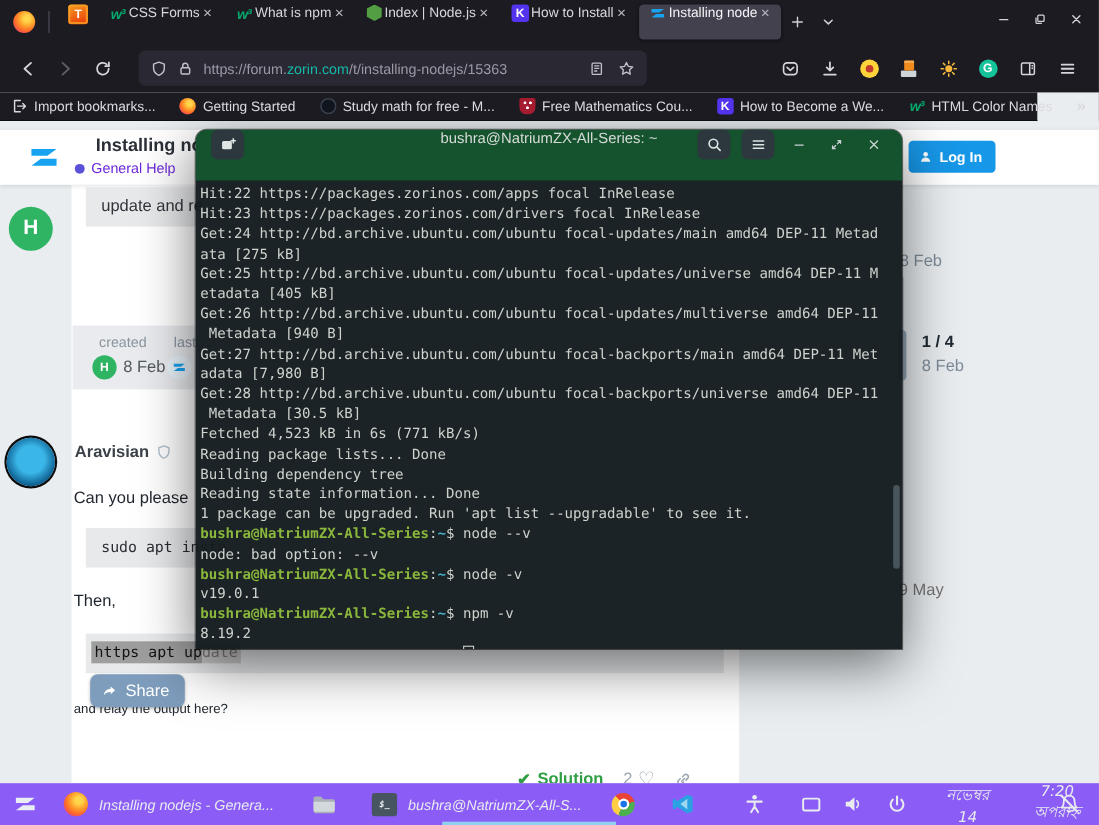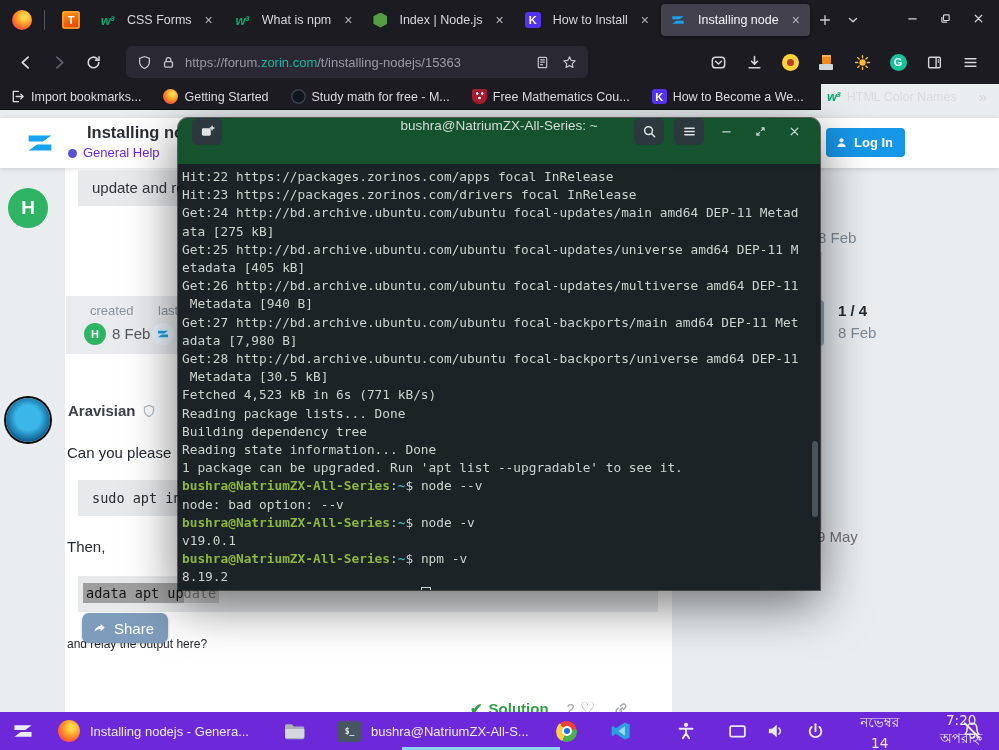--- a/index.html
+++ b/index.html
@@ -6,21 +6,21 @@
   .screen{position:relative;width:999px;height:750px;overflow:hidden;background:#e9edf0;
           font-family:"Liberation Sans",sans-serif;-webkit-font-smoothing:antialiased;}
   .ic{display:inline-flex;width:16px;height:16px;align-items:center;justify-content:center;flex:none;}
   .ic svg{width:100%;height:100%;display:block;}
 
   
   .tabbar{position:absolute;top:0;left:0;width:999px;height:40px;background:#1c1b22;display:flex;align-items:center;z-index:20;}
   .ff-logo{margin:0 12px 0 12px;}
   .tab-sep{width:1px;height:20px;background:#52505c;margin-right:8px;}
   .tab-strip{display:flex;align-items:center;height:40px;}
-  .tab{display:flex;align-items:center;gap:12px;height:32px;margin:4px 1px;padding:0 9px;border-radius:4px;color:#d8d6dd;font-size:12.5px;cursor:default;}
+  .tab{display:flex;align-items:flex-start;gap:2px;height:32px;margin:4px 1px;padding:0 9px;border-radius:4px;color:#d8d6dd;font-size:12.5px;cursor:default;}
   .tab.pinned{padding:0 8px;}
   .tab.active{background:#42414d;box-shadow:0 1px 4px rgba(0,0,0,.45);color:#f4f3f6;}
   .tab-label{max-width:92px;overflow:hidden;white-space:nowrap;}
   .tab-close{color:#b6b4bd;font-size:14px;line-height:1;padding:0 1px;}
   .tabbar-btn{color:#cfcdd6;margin:0 7px;display:inline-flex;}
   .tabbar-btn .ic{width:14px;height:14px;}
   .win-ctrls{margin-left:auto;display:flex;align-items:center;gap:20px;margin-right:14px;color:#d5d3da;}
   .win-ctrls .ic{width:13px;height:13px;}
 
   
@@ -30,21 +30,21 @@
   .nav-btn .ic{width:17px;height:17px;}
   .urlfield{height:32px;background:#2a2833;border-radius:6px;display:flex;align-items:center;padding:0 11px;gap:9px;width:462px;margin-left:14px;box-sizing:border-box;}
   .urlfield .ic{width:15px;height:15px;color:#c3c1ca;}
   .url-text{font-size:13px;color:#9c99a5;white-space:nowrap;overflow:hidden;flex:1;}
   .url-text .dom{color:#14b8a6;}
   .url-end{display:flex;gap:12px;color:#c3c1ca;}
   .nav-right{margin-left:auto;display:flex;align-items:center;gap:6px;margin-right:4px;}
   .nav-right .nav-btn{margin:0;}
 
   
-  .bookbar{position:absolute;top:84px;left:0;width:821px;height:26px;background:#1c1b22;display:flex;align-items:center;padding:0 10px;box-sizing:border-box;border-bottom:1px solid #0d0d10;z-index:20;}
+  .bookbar{position:absolute;top:84px;left:0;width:943px;height:26px;background:#1c1b22;display:flex;align-items:center;padding:0 10px;box-sizing:border-box;border-bottom:1px solid #0d0d10;z-index:20;}
   .bookmark{display:inline-flex;align-items:center;gap:6px;color:#dbd9e0;font-size:12.5px;margin-right:22px;white-space:nowrap;}
   .bookmark .ic{width:15px;height:15px;}
   .bm-more{margin-left:auto;color:#d5d3da;font-size:15px;margin-right:6px;}
 
   
   .page{position:absolute;top:110px;left:0;width:999px;height:602px;background:#e9edf0;overflow:hidden;z-index:1;color:#222831;}
   .post-col{position:absolute;left:65px;top:58px;width:607px;bottom:0;background:#ffffff;}
   .pg-header{position:absolute;left:0;top:8px;width:999px;height:50px;background:#ffffff;box-shadow:0 1px 5px rgba(0,0,0,.14);}
   .pg-logo{position:absolute;left:24px;top:9px;width:32px;height:32px;color:#17a3ef;}
   .pg-lock{position:absolute;left:66px;top:9px;width:15px;height:15px;color:#8a93a0;}
@@ -104,21 +104,21 @@
   .term-body{position:absolute;left:0;top:46px;right:0;bottom:0;padding:4px 0 0 4px;overflow:hidden;
              font-family:"DejaVu Sans Mono",monospace;font-size:12.8px;line-height:18.2px;color:#ccd3cd;}
   .t-line{white-space:pre;}
   .t-g{color:#8ab73c;font-weight:bold;}
   .t-c{color:#42b0c5;font-weight:bold;}
   .t-f{color:#ccd3cd;}
   .t-cur{display:inline-block;width:8px;height:14px;border:1px solid #ccd3cd;vertical-align:-2px;}
   .term-scroll{position:absolute;right:2px;top:323px;width:6px;height:76px;background:#47545b;border-radius:3px;}
 
   
-  .taskbar{position:absolute;left:0;top:712px;width:999px;height:38px;background:#6d28d9;z-index:10;color:#e8ecef;}
+  .taskbar{position:absolute;left:0;top:712px;width:999px;height:38px;background:#8b5cf6;z-index:10;color:#e8ecef;font-style:italic;}
   .tb-item{position:absolute;top:0;height:38px;display:flex;align-items:center;gap:10px;}
   .tb-label{font-size:13px;color:#e8ecef;white-space:nowrap;}
   .tb-active{position:absolute;left:402px;bottom:0;width:158px;height:3px;background:#8ed0ee;}
   .clock{font-size:13.5px;display:flex;gap:14px;font-family:"DejaVu Sans","Liberation Sans",sans-serif;text-align:center;}
 
   
   .ic-firefox{width:20px;height:20px;border-radius:50%;
      background:radial-gradient(circle at 62% 35%,#ffd54a 0 16%,#ff9d2a 40%,#ff6a2a 62%,#e23d7b 86%,#b5007f 100%);}
   .ic-w3schools::before{content:"w\00B3";color:#04aa6d;font-weight:bold;font-size:13px;font-style:italic;letter-spacing:-1px;}
   .ic-nodejs{width:14px;height:15px;background:#539e43;clip-path:polygon(50% 0,100% 25%,100% 75%,50% 100%,0 75%,0 25%);}
@@ -411,21 +411,21 @@
             <path d="M8 1.6l5.2 1.9v3.9c0 3.2-2.3 5.6-5.2 7-2.9-1.4-5.2-3.8-5.2-7V3.5z" fill="none" stroke="currentColor" stroke-width="1.4"></path>
           </svg>
         </span>
     </div>
     <div class="p-line1">Can you please</div>
     <div class="code-box" style="top:370px">
         <span class="ct">sudo apt insta</span>
       </div>
     <div class="p-then">Then,</div>
     <div class="code-box" style="top:466px">
-      <span class="sel-wrap"><span class="sel-a">adata apt up</span><span class="sel-b">date</span></span>
+      <span class="sel-wrap"><span class="sel-a">https apt up</span><span class="sel-b">date</span></span>
     </div>
     <div class="share-btn">
         <span class="ic ic-share">
           <svg viewBox="0 0 16 16">
             <path d="M9.2 3.2 13.5 7l-4.3 3.8V8.6C6.3 8.6 4.2 9.6 2.6 11.7 3.1 7.9 5.6 5.6 9.2 5.4z" fill="#ffffff"></path>
           </svg>
         </span>
         <span>Share</span>
       </div>
     <div class="p-line2">and relay the output here?</div>

